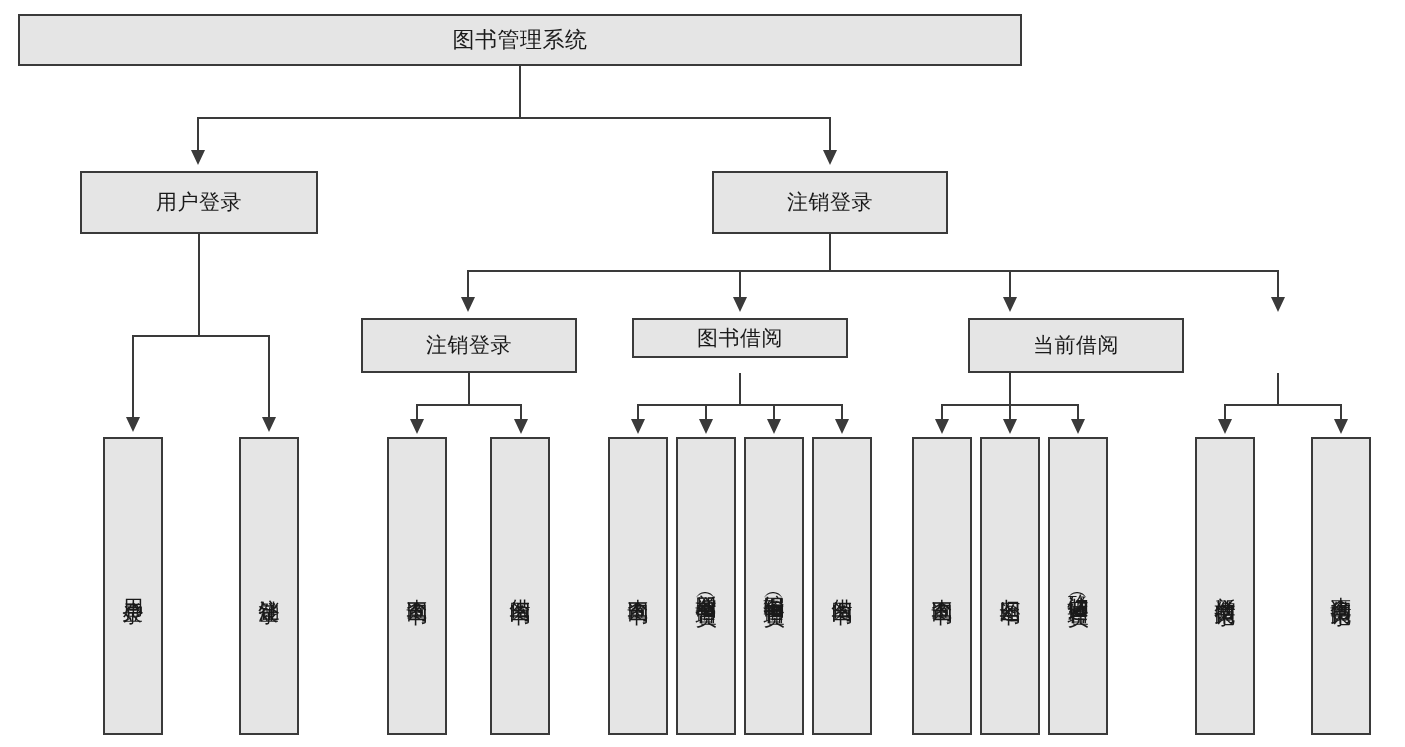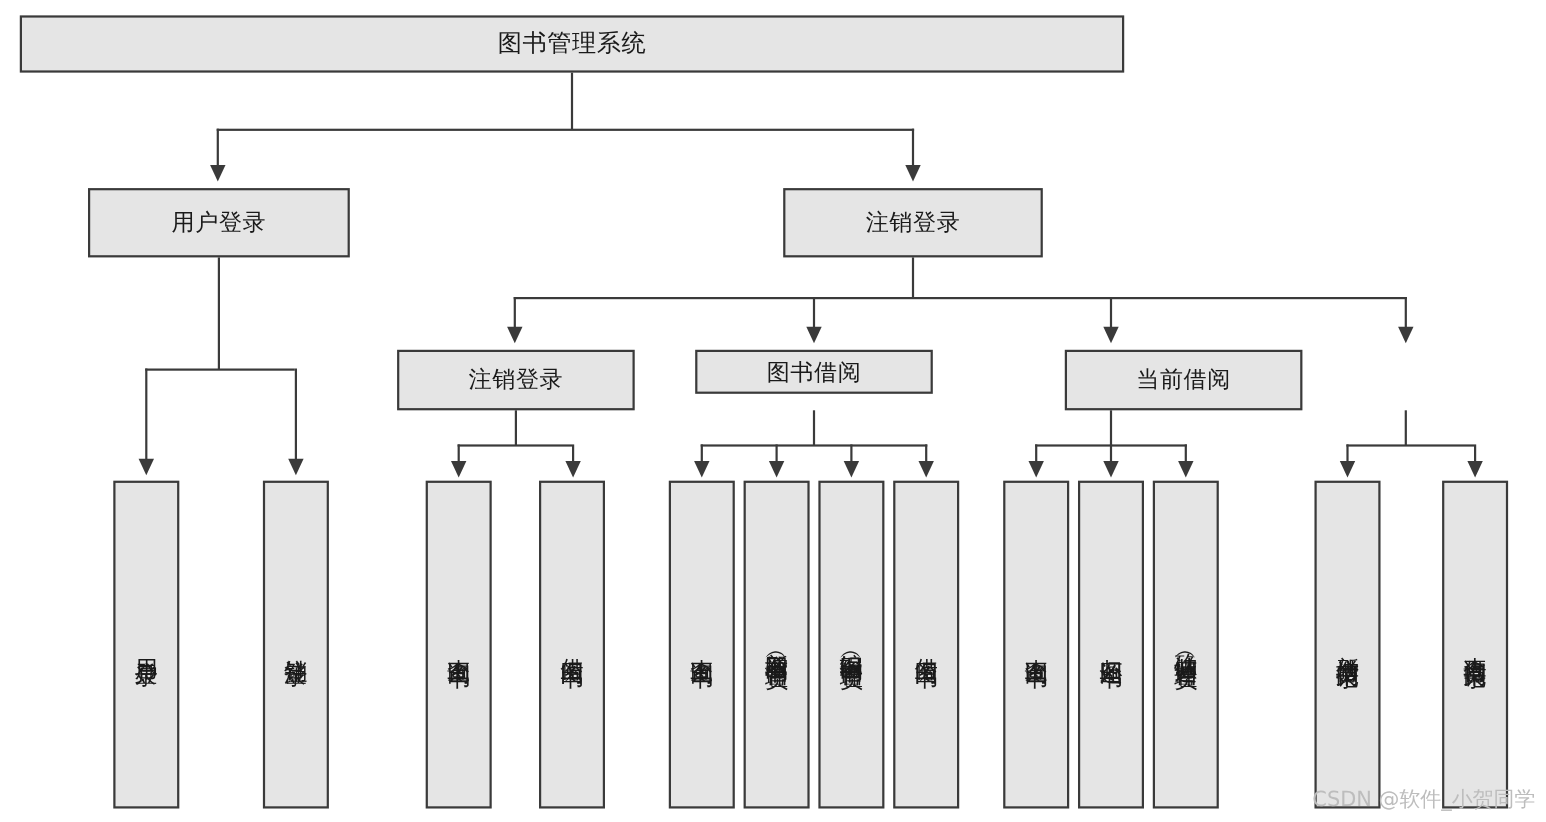--- a/index.html
+++ b/index.html
@@ -216,15 +216,14 @@
   </div>
 
   <div class="node vert" style="left:1195px; top:437px; width:60px; height:298px;">
     <span class="label">新增借阅记录</span>
   </div>
 
   <div class="node vert" style="left:1311px; top:437px; width:60px; height:298px;">
     <span class="label">查询借阅记录</span>
   </div>
 
-  <div id="watermark" style="left:1193px; top:714px;">CSDN @软件_小贺同学</div>
 
 </div>
 
 </body></html>

